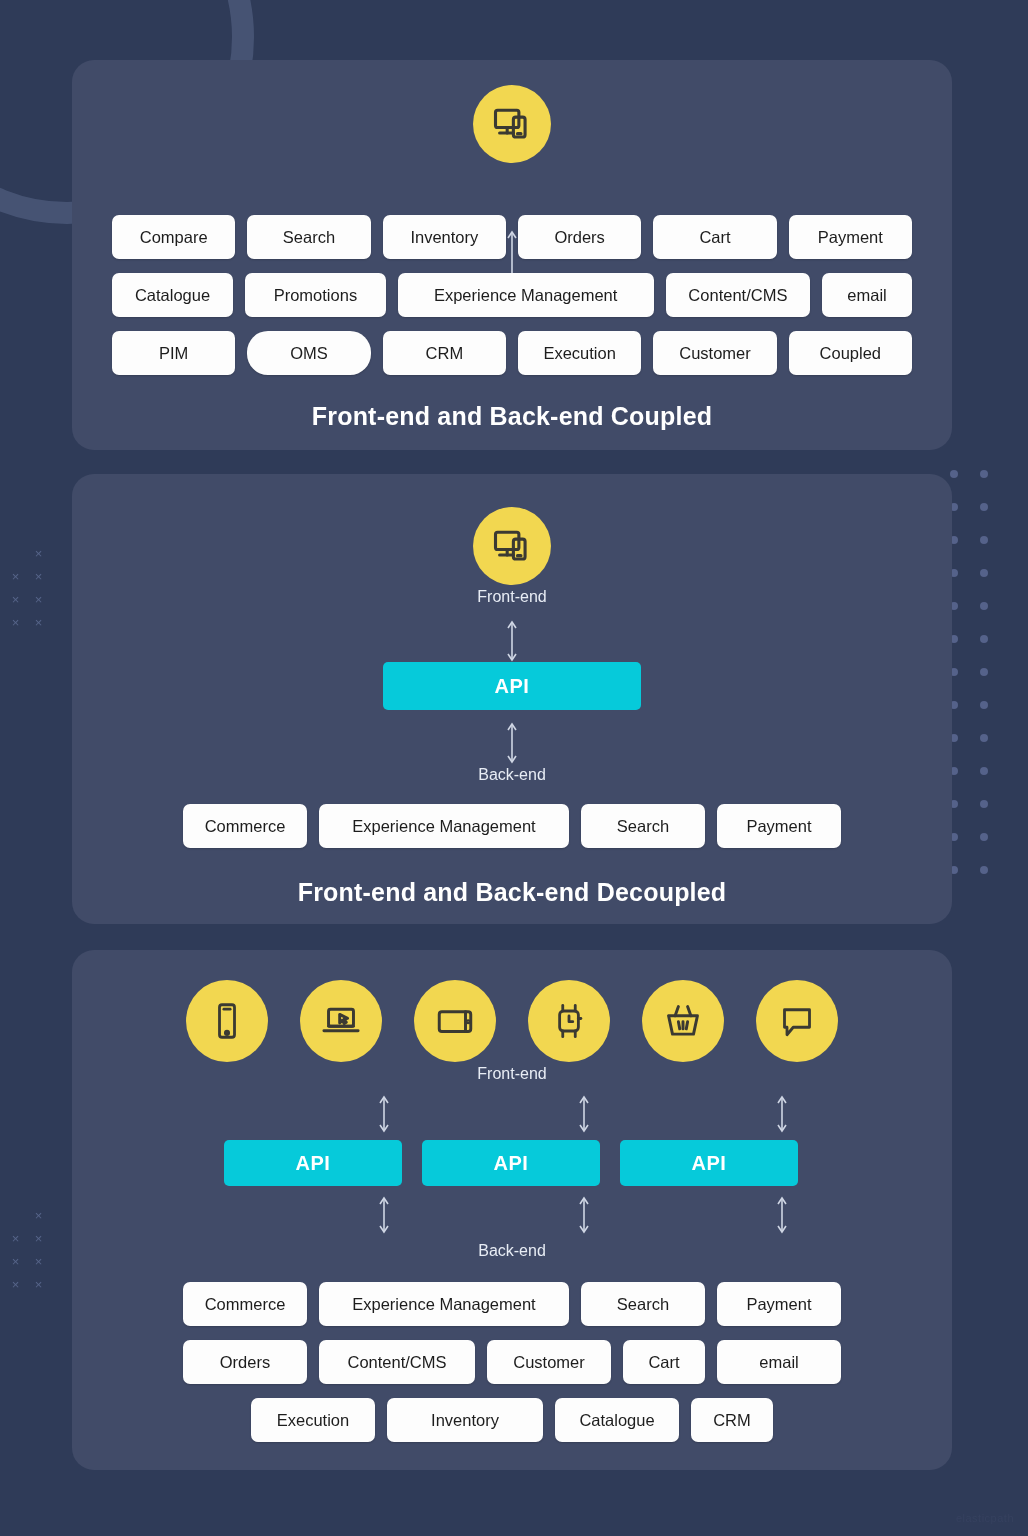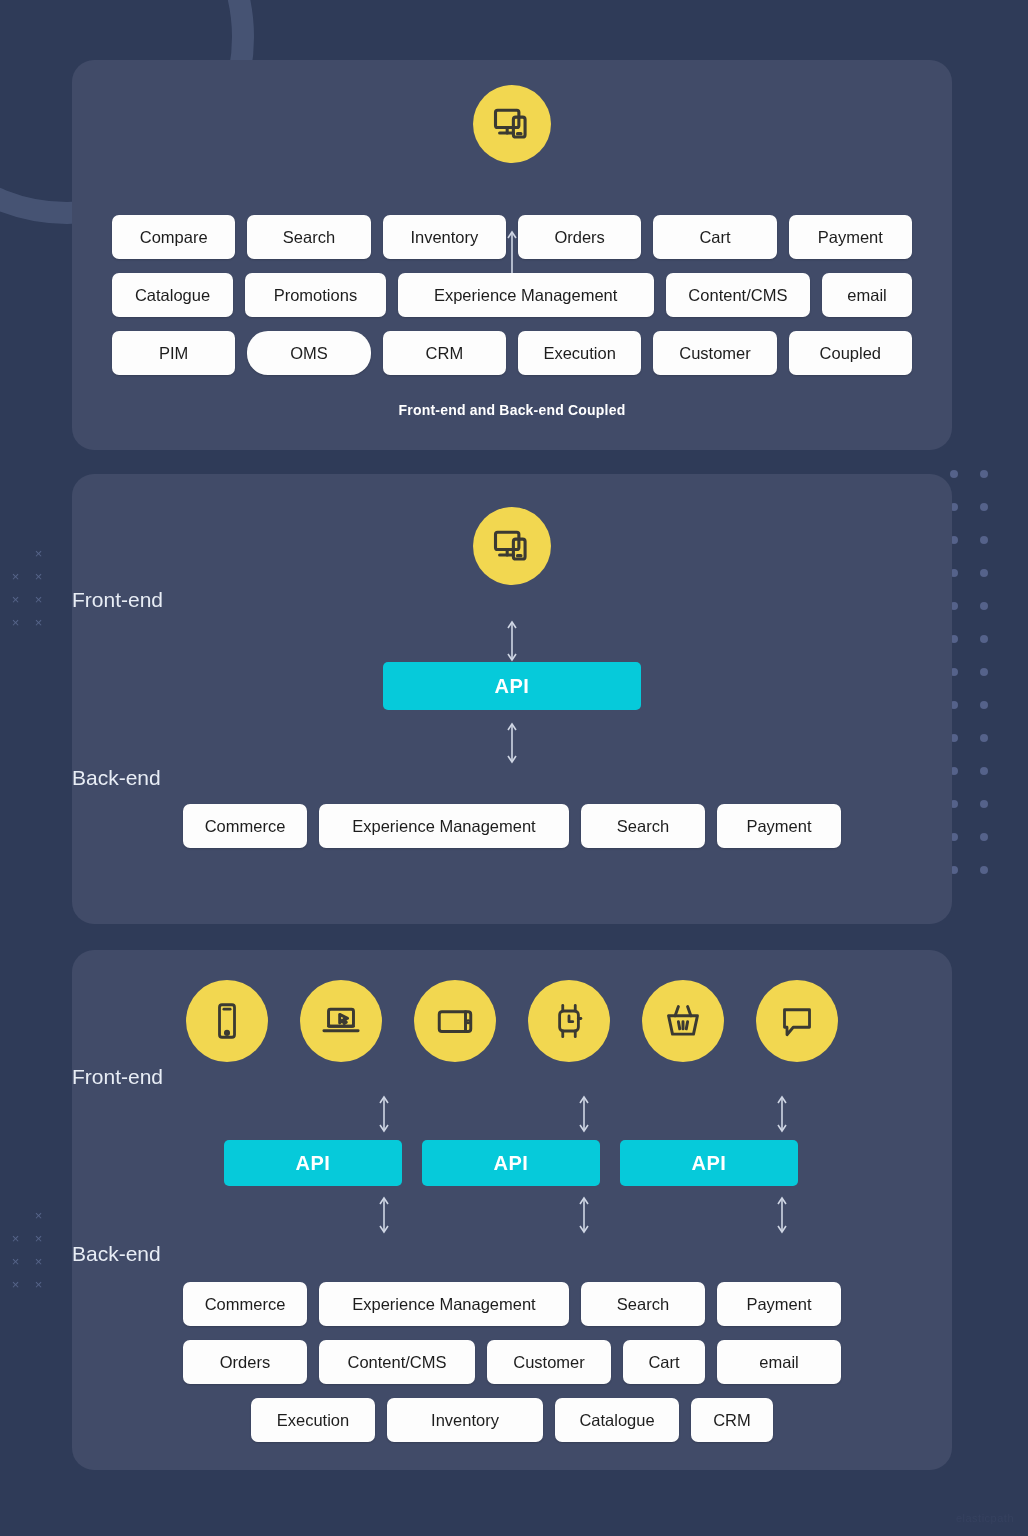--- a/index.html
+++ b/index.html
@@ -75,24 +75,24 @@
 
   
   .api{
     background:#06cada;border-radius:5px;
     display:flex;align-items:center;justify-content:center;
     color:#ffffff;font-size:20px;font-weight:bold;letter-spacing:.5px;text-align:center;
   }
 
   
   .lbl{
-    color:#e8edf5;font-size:21px;
+    color:#e8edf5;font-size:16px;text-align:center;
   }
   .heading{
-    color:#ffffff;font-size:14px;font-weight:bold;
+    color:#ffffff;font-size:25px;font-weight:bold;
     text-align:center;letter-spacing:.2px;
   }
 
   
   .arrow{position:absolute;}
   .arrow svg line,.arrow svg path{stroke:#cfd6e4;stroke-width:1.6;fill:none;}
 </style>
 </head>
 <body>
 
@@ -230,20 +230,21 @@
 
   <div class="lbl" style="position:absolute;left:0;right:0;top:292px;">Back-end</div>
 
   <div class="row" style="position:absolute;left:0;right:0;top:330px;">
     <div class="box" style="width:124px;">Commerce</div>
     <div class="box" style="width:250px;">Experience Management</div>
     <div class="box" style="width:124px;">Search</div>
     <div class="box" style="width:124px;">Payment</div>
   </div>
 
+  <div class="heading" style="position:absolute;left:0;right:0;top:404px;">Front-end and Back-end Decoupled</div>
 </div>
 
 <div class="panel" id="panel-3">
 
   <div style="position:absolute;left:0;right:0;top:30px;display:flex;justify-content:center;gap:32px;">
 
     <div class="circle c-sm">
       <svg width="40" height="40" viewBox="0 0 64 64">
         <rect x="20" y="6" width="24" height="52" rx="4"></rect>
         <line x1="27" y1="13" x2="37" y2="13"></line>

